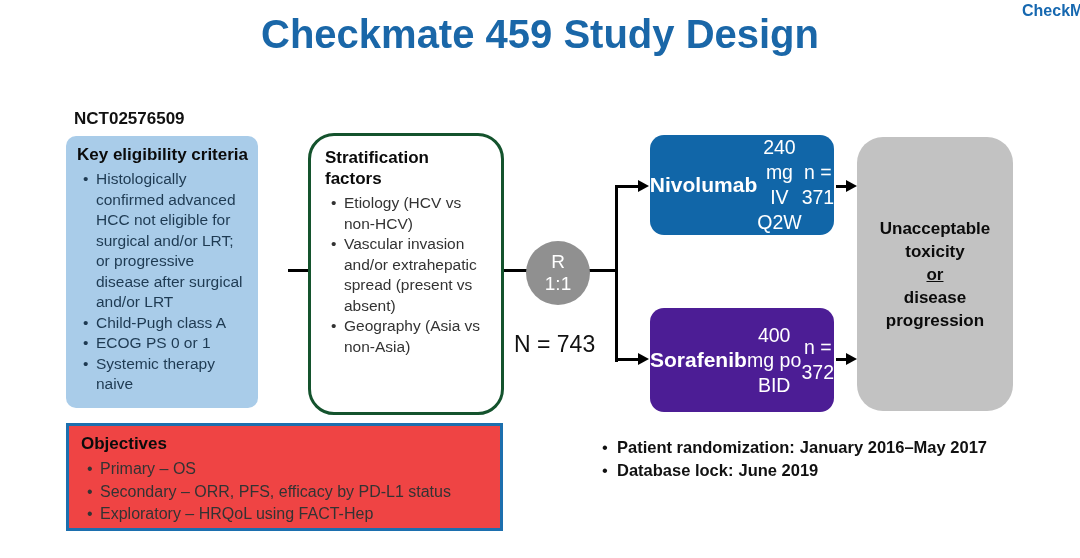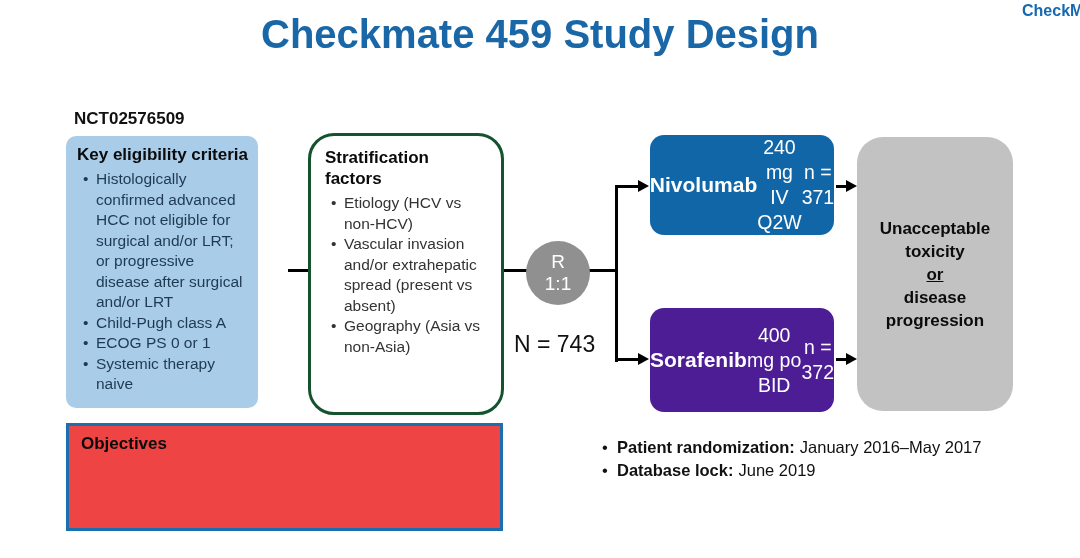--- a/index.html
+++ b/index.html
@@ -69,21 +69,21 @@
   .objectives-box{
     left:66px;top:423px;width:437px;height:108px;background:#ef4444;
     border:3px solid #1c6fae;padding:7px 2px 6px 12px;box-sizing:border-box;z-index:2;
   }
   .objectives-box ul.blist{font-size:16px;line-height:22.5px;color:#333;}
   
   .timeline{left:596px;top:432px;z-index:2;}
   .timeline ul.blist{font-size:16.5px;line-height:23px;color:#111;}
   .timeline ul.blist li{padding-left:17px;}
   .tl-label{font-weight:bold;}
-  .tl-value{margin-left:5px;}
+  .tl-value{margin-left:5px;font-weight:bold;}
 </style>
 </head>
 <body>
 
 <div class="slide">
 
   <div class="abs title">Checkmate 459 Study Design</div>
   <div class="abs brand">CheckMa</div>
   <div class="abs nct">NCT02576509</div>
 
@@ -139,20 +139,25 @@
       <div>Unacceptable</div>
       <div>toxicity</div>
       <div class="u">or</div>
       <div>disease</div>
       <div>progression</div>
     </div>
   </div>
 
   <div class="abs objectives-box">
     <div class="box-heading">Objectives</div>
+    <ul class="blist">
+      <li>Primary – OS</li>
+      <li>Secondary – ORR, PFS, efficacy by PD-L1 status</li>
+      <li>Exploratory – HRQoL using FACT-Hep</li>
+    </ul>
   </div>
 
   <div class="abs timeline">
     <ul class="blist">
       <li>
         <span class="tl-label">Patient randomization:</span><span class="tl-value">January 2016–May 2017</span>
       </li>
       <li>
         <span class="tl-label">Database lock:</span><span class="tl-value">June 2019</span>
       </li>

